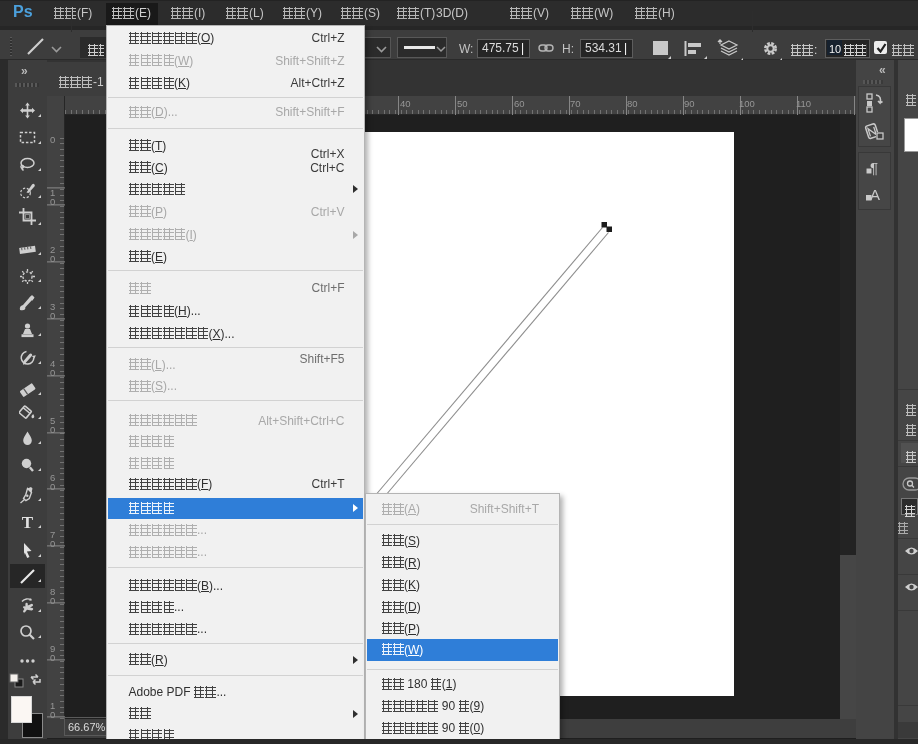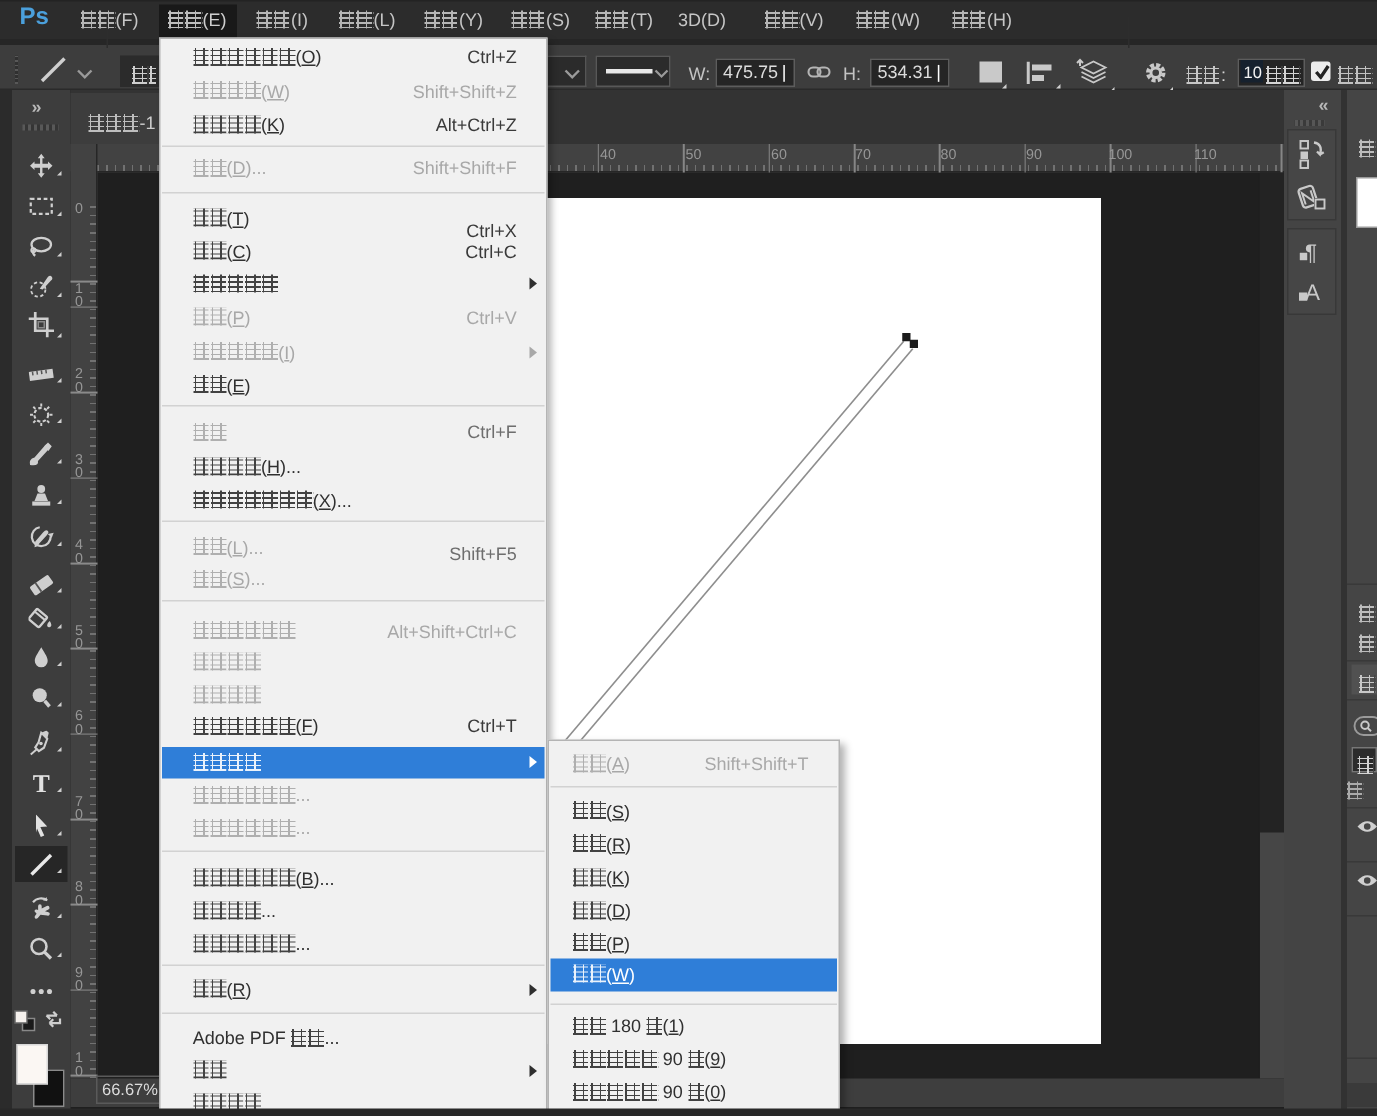--- a/index.html
+++ b/index.html
@@ -72,21 +72,21 @@
 <div class="a" id="edithl"></div>
 <div class="a" id="pslogo">Ps</div>
 <div id="mbitems">
 <span class="mb" style="left:54px"><span class="zh" style="width:23px"></span>(F)</span>
 <span class="mb" style="left:112px;color:#cfcfcf"><span class="zh" style="width:23px"></span>(E)</span>
 <span class="mb" style="left:171px"><span class="zh" style="width:23px"></span>(I)</span>
 <span class="mb" style="left:226px"><span class="zh" style="width:23px"></span>(L)</span>
 <span class="mb" style="left:283px"><span class="zh" style="width:23px"></span>(Y)</span>
 <span class="mb" style="left:341px"><span class="zh" style="width:23px"></span>(S)</span>
 <span class="mb" style="left:397px"><span class="zh" style="width:23px"></span>(T)</span>
-<span class="mb" style="left:452px">3D(D)</span>
+<span class="mb" style="left:436px">3D(D)</span>
 <span class="mb" style="left:510px"><span class="zh" style="width:23px"></span>(V)</span>
 <span class="mb" style="left:571px"><span class="zh" style="width:23px"></span>(W)</span>
 <span class="mb" style="left:635px"><span class="zh" style="width:23px"></span>(H)</span>
 </div>
 
 <div class="a" id="obar"></div>
 <div id="obitems">
 
 <div class="a" style="left:10px;top:37px;width:2px;height:19px;background:repeating-linear-gradient(0deg,#585858 0 1px,#303030 1px 3px)"></div>
 
@@ -489,21 +489,21 @@
 <span class="mi gr" style="top:200.5px"><span class="zh" style="width:57px"></span>(<u>I</u>)</span>
     <div class="arr" style="top:204.5px;border-left-color:#a8a8a8"></div>
 <span class="mi" style="top:222.5px"><span class="zh" style="width:22.5px"></span>(<u>E</u>)</span>
 <div class="sep" style="top:244px"></div>
 <span class="mi gr" style="top:254px"><span class="zh" style="width:22.5px"></span></span>
     <span class="ms g2" style="top:254px">Ctrl+F</span>
 <span class="mi" style="top:277px"><span class="zh" style="width:45.5px"></span>(<u>H</u>)...</span>
 <span class="mi" style="top:299.5px"><span class="zh" style="width:80px"></span>(<u>X</u>)...</span>
 <div class="sep" style="top:320.5px"></div>
 <span class="mi gr" style="top:330.5px"><span class="zh" style="width:22.5px"></span>(<u>L</u>)...</span>
-    <span class="ms g2" style="top:335px">Shift+F5</span>
+    <span class="ms g2" style="top:325px">Shift+F5</span>
 <span class="mi gr" style="top:352px"><span class="zh" style="width:22.5px"></span>(<u>S</u>)...</span>
 <div class="sep" style="top:374px"></div>
 <span class="mi gr" style="top:386.5px"><span class="zh" style="width:68.5px"></span></span>
     <span class="ms gr" style="top:386.5px">Alt+Shift+Ctrl+C</span>
 <span class="mi gr" style="top:407.5px"><span class="zh" style="width:45.5px"></span></span>
 <span class="mi gr" style="top:429.5px"><span class="zh" style="width:45.5px"></span></span>
 <span class="mi" style="top:450px"><span class="zh" style="width:68.5px"></span>(<u>F</u>)</span>
     <span class="ms" style="top:450px">Ctrl+T</span>
 <div class="hl" style="top:471.5px;height:21px"></div>
 <span class="mi wh" style="top:474px"><span class="zh" style="width:45.5px"></span></span>

